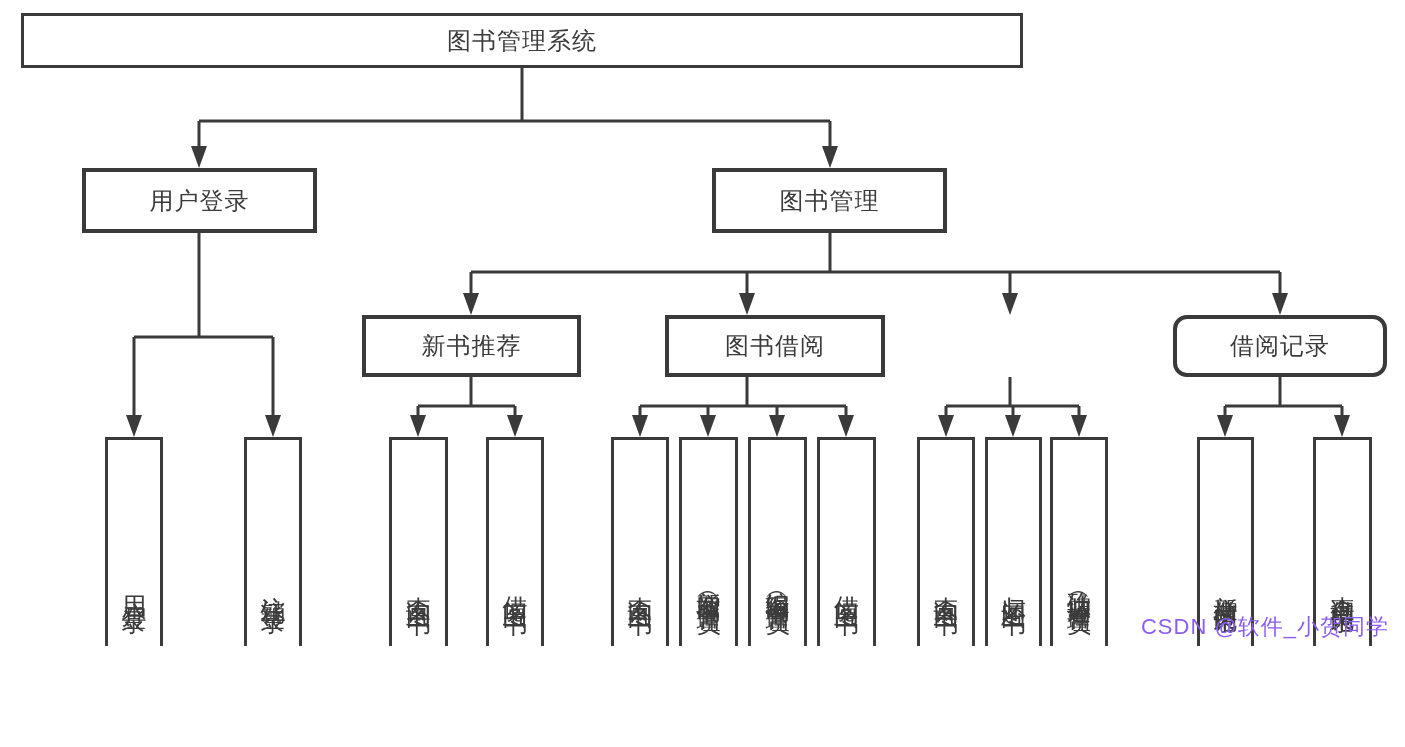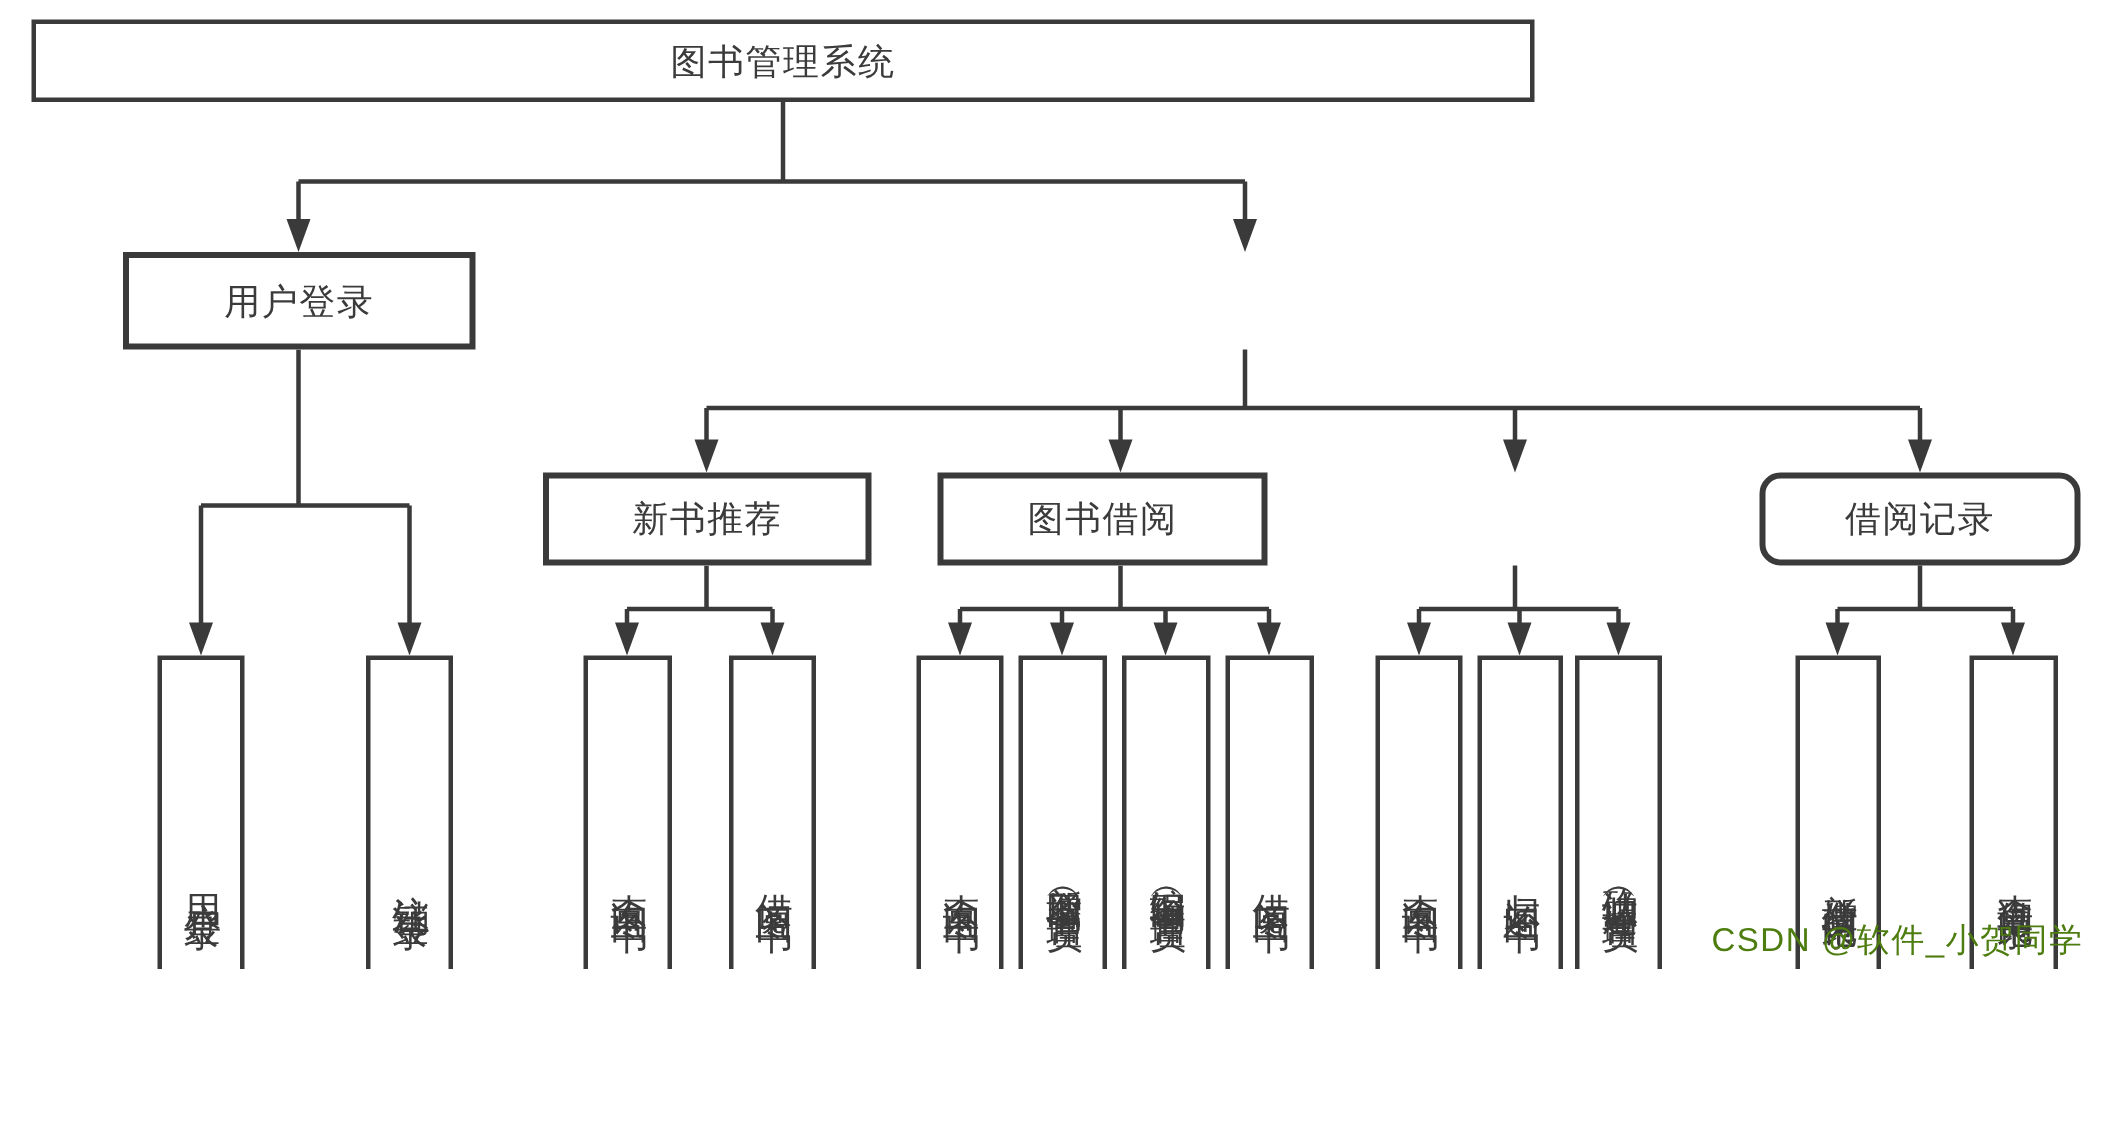--- a/index.html
+++ b/index.html
@@ -33,21 +33,21 @@
     font-size:25px;color:#3b3b3b;
     letter-spacing:5px;
     line-height:1;
     top:437px;height:297px;
   }
   .vbox.long{letter-spacing:3px;font-size:24px;}
   #watermark{
     position:absolute;
     right:16px;bottom:4px;
     font-size:22px;
-    color:#4d7c0f;
+    color:#8b5cf6;
     letter-spacing:1px;
     white-space:nowrap;
   }
 </style>
 </head>
 <body>
 
 <div id="stage">
 
   <svg id="connectors" width="1405" height="747" viewBox="0 0 1405 747">
@@ -82,25 +82,28 @@
       </g>
   </svg>
 
   <div class="hbox root" style="left:21px;top:13px;width:1002px;height:55px;">
     <span>图书管理系统</span>
   </div>
 
   <div class="hbox" style="left:82px;top:168px;width:235px;height:65px;">
     <span>用户登录</span>
   </div>
+  <div class="hbox" style="left:712px;top:168px;width:235px;height:65px;">
+    <span>图书管理</span>
+  </div>
 
   <div class="hbox" style="left:362px;top:315px;width:219px;height:62px;text-align:right;">
     <span>新书推荐</span>
   </div>
-  <div class="hbox" style="left:625px;top:315px;width:220px;height:62px;">
+  <div class="hbox" style="left:665px;top:315px;width:220px;height:62px;">
     <span>图书借阅</span>
   </div>
   <div class="hbox" style="left:1173px;top:315px;width:214px;height:62px;border-radius:14px;">
     <span>借阅记录</span>
   </div>
 
   <div class="vbox" style="left:105px;width:58px;">
     <span>用户登录</span>
   </div>
   <div class="vbox" style="left:244px;width:58px;">

